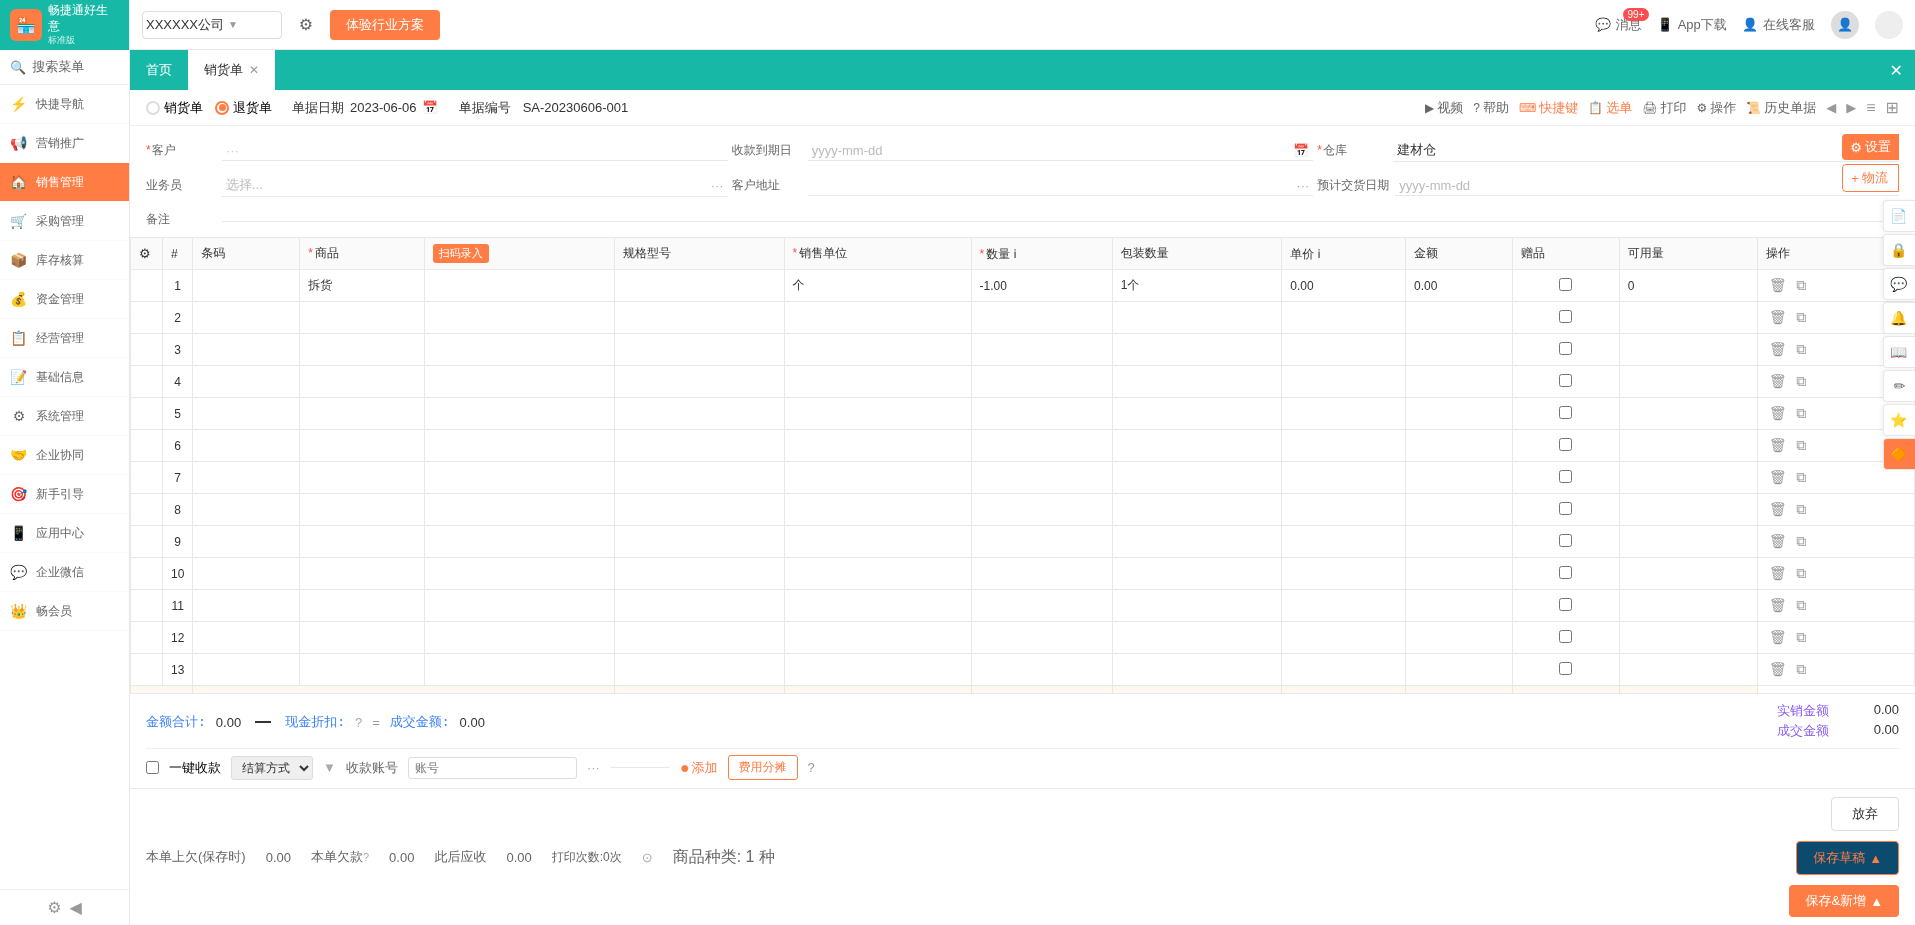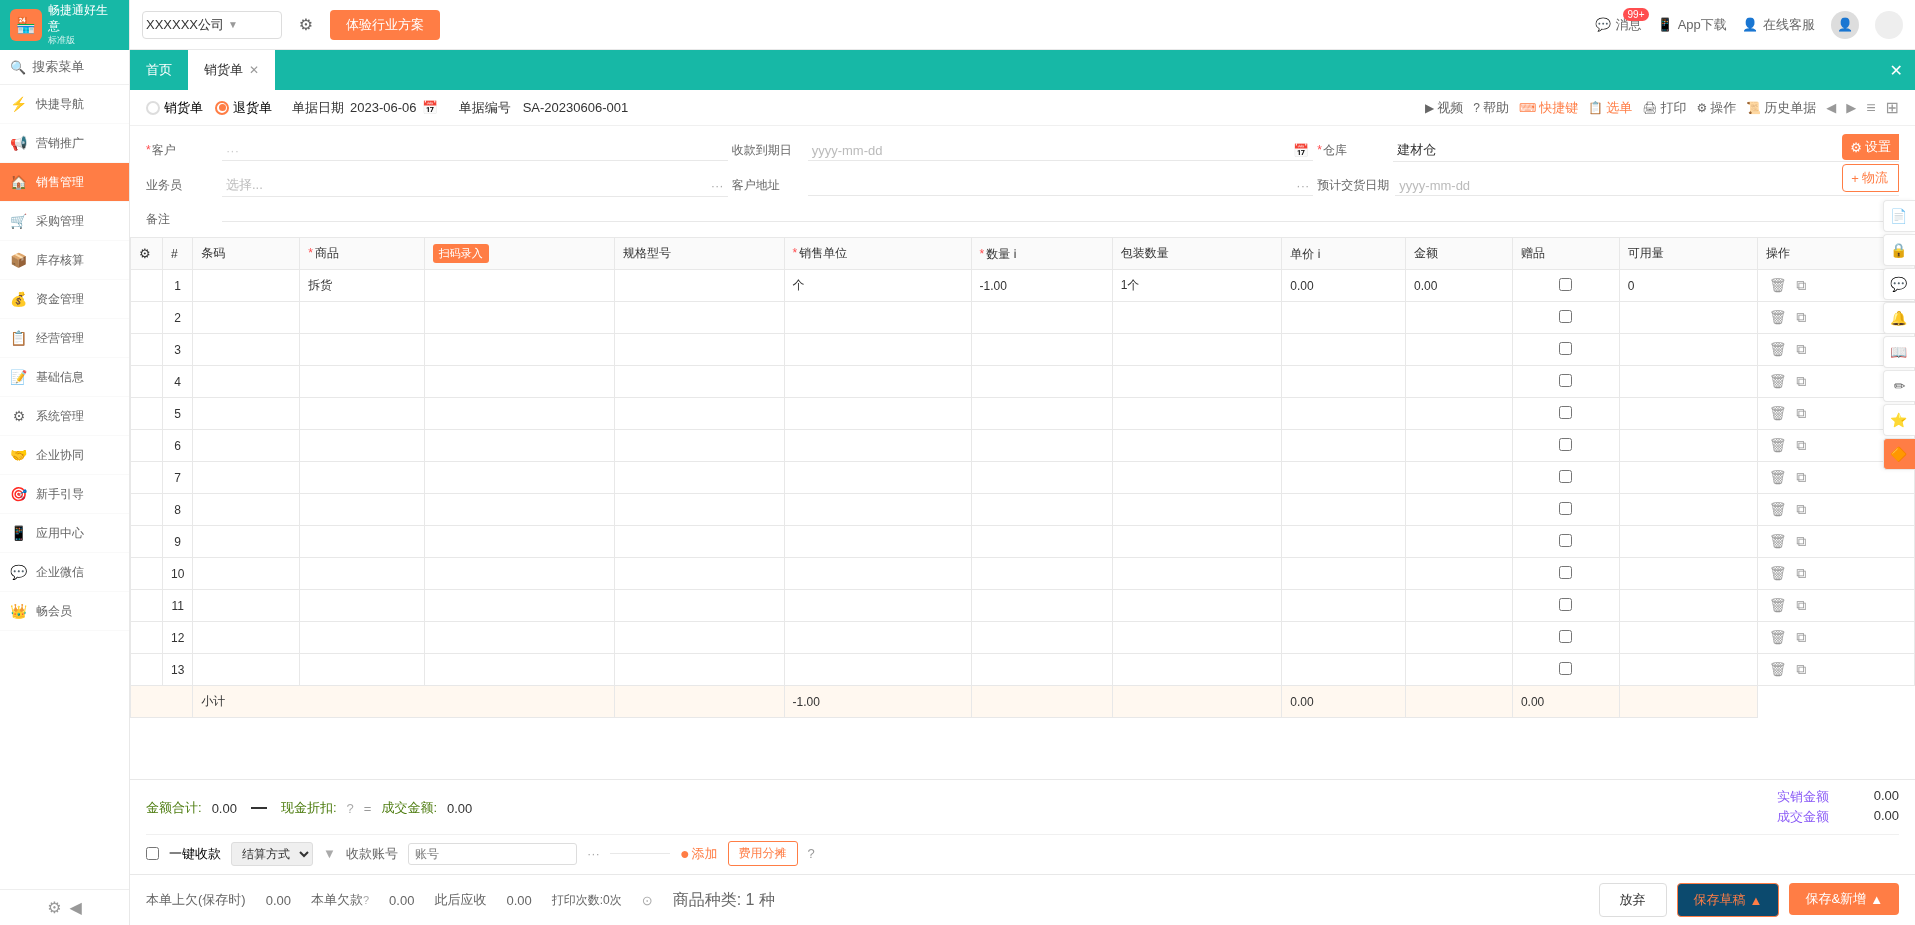--- a/index.html
+++ b/index.html
@@ -65,39 +65,39 @@
     .qty-negative { color: #ff4d4f; }
     .subtotal-row td { background: #fff8f0; font-weight: 500; }
     .col-settings { width: 32px; text-align: center; }
     .checkbox-cell { text-align: center; }
     input[type="checkbox"] { width: 13px; height: 13px; cursor: pointer; }
     .op-icon { color: #999; cursor: pointer; font-size: 14px; margin: 0 3px; }
 
     
     .bottom-bar { background: #fff; border-top: 1px solid #e8e8e8; padding: 8px 16px; flex-shrink: 0; }
     .summary-row { display: flex; align-items: center; gap: 10px; margin-bottom: 6px; font-size: 12px; color: #333; }
-    .summary-label { color: #4d7c0f; }
+    .summary-label { color: #3b82f6; font-family: Liberation Mono, monospace; }
     .summary-eq { color: #999; }
     .summary-dash { width: 16px; height: 2px; background: #333; display: inline-block; vertical-align: middle; margin: 0 4px; }
     .payment-row { display: flex; align-items: center; gap: 10px; border-top: 1px solid #f0f0f0; padding-top: 6px; }
     .checkbox-sm { width: 13px; height: 13px; cursor: pointer; }
     .payment-select { border: 1px solid #ddd; border-radius: 3px; padding: 3px 6px; font-size: 12px; color: #333; outline: none; }
     .add-btn { background: none; border: none; color: #ff7d45; cursor: pointer; font-size: 12px; display: flex; align-items: center; gap: 2px; }
     .fee-btn { border: 1px solid #ff7d45; color: #ff7d45; background: #fff; border-radius: 3px; padding: 3px 10px; cursor: pointer; font-size: 12px; }
     .help-icon { color: #999; cursor: pointer; font-size: 13px; }
     .right-summary { margin-left: auto; text-align: right; font-size: 12px; }
     .right-summary-row { display: flex; justify-content: flex-end; gap: 10px; margin-bottom: 2px; }
     .rs-label { color: #8b5cf6; }
     .rs-val { color: #333; font-weight: 500; min-width: 60px; text-align: right; }
 
     
     .action-bar { background: #fff; border-top: 1px solid #e8e8e8; padding: 8px 16px; display: flex; align-items: center; gap: 16px; flex-shrink: 0; }
     .action-bar-left { display: flex; align-items: center; gap: 20px; font-size: 12px; color: #333; }
     .action-bar-left span { color: #666; }
-    .action-bar-right { margin-left: auto; display: flex; align-items: flex-start; gap: 10px; }
+    .action-bar-right { margin-left: auto; display: flex; align-items: flex-end; gap: 10px; flex-direction: column; }
     .discard-btn { border: 1px solid #ddd; background: #fff; color: #333; border-radius: 4px; padding: 7px 20px; cursor: pointer; font-size: 13px; }
     .save-draft-btn { border: 1px solid #ff7d45; background: #0c4a6e; color: #ff7d45; border-radius: 4px; padding: 7px 16px; cursor: pointer; font-size: 13px; display: flex; align-items: center; gap: 4px; }
     .save-new-btn { background: #ff7d45; color: #fff; border: none; border-radius: 4px; padding: 7px 16px; cursor: pointer; font-size: 13px; display: flex; align-items: center; gap: 4px; }
     .product-count { color: #666; font-size: 16px; }
     .print-count { color: #666; font-size: 12px; }
 
     
     .right-float { position: fixed; right: 0; top: 200px; display: flex; flex-direction: column; gap: 2px; z-index: 100; }
     .rfloat-btn { width: 32px; height: 32px; background: #fff; border: 1px solid #e8e8e8; border-right: none; border-radius: 4px 0 0 4px; display: flex; align-items: center; justify-content: center; cursor: pointer; color: #666; font-size: 14px; box-shadow: -2px 0 4px rgba(0,0,0,0.05); }
     .rfloat-btn.active { background: #ff7d45; color: #fff; }

